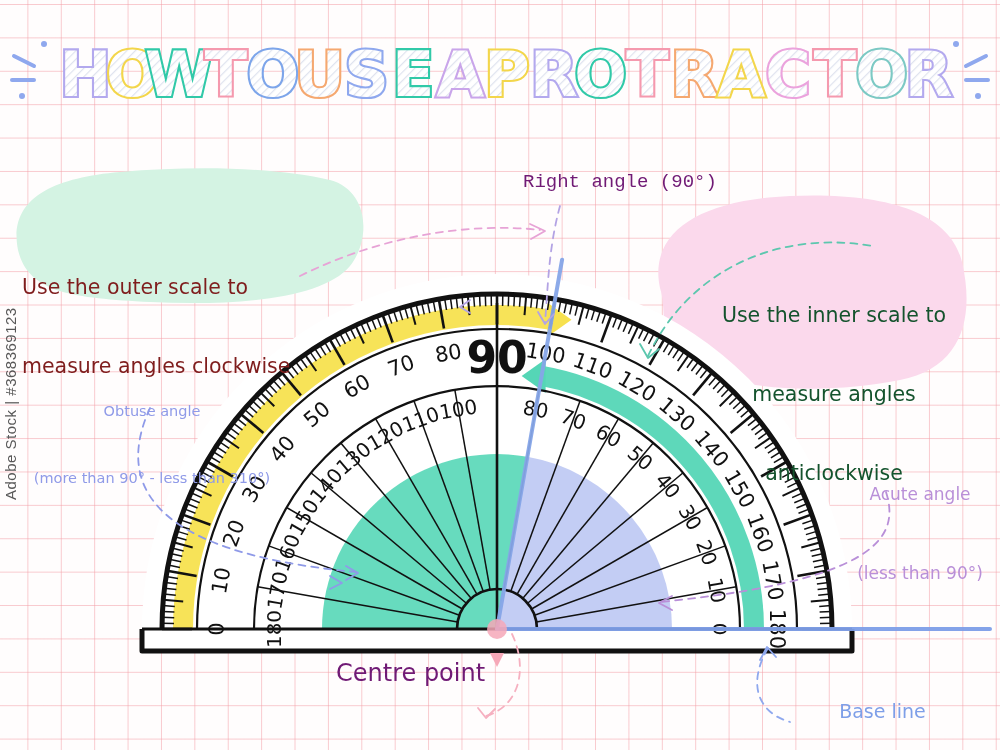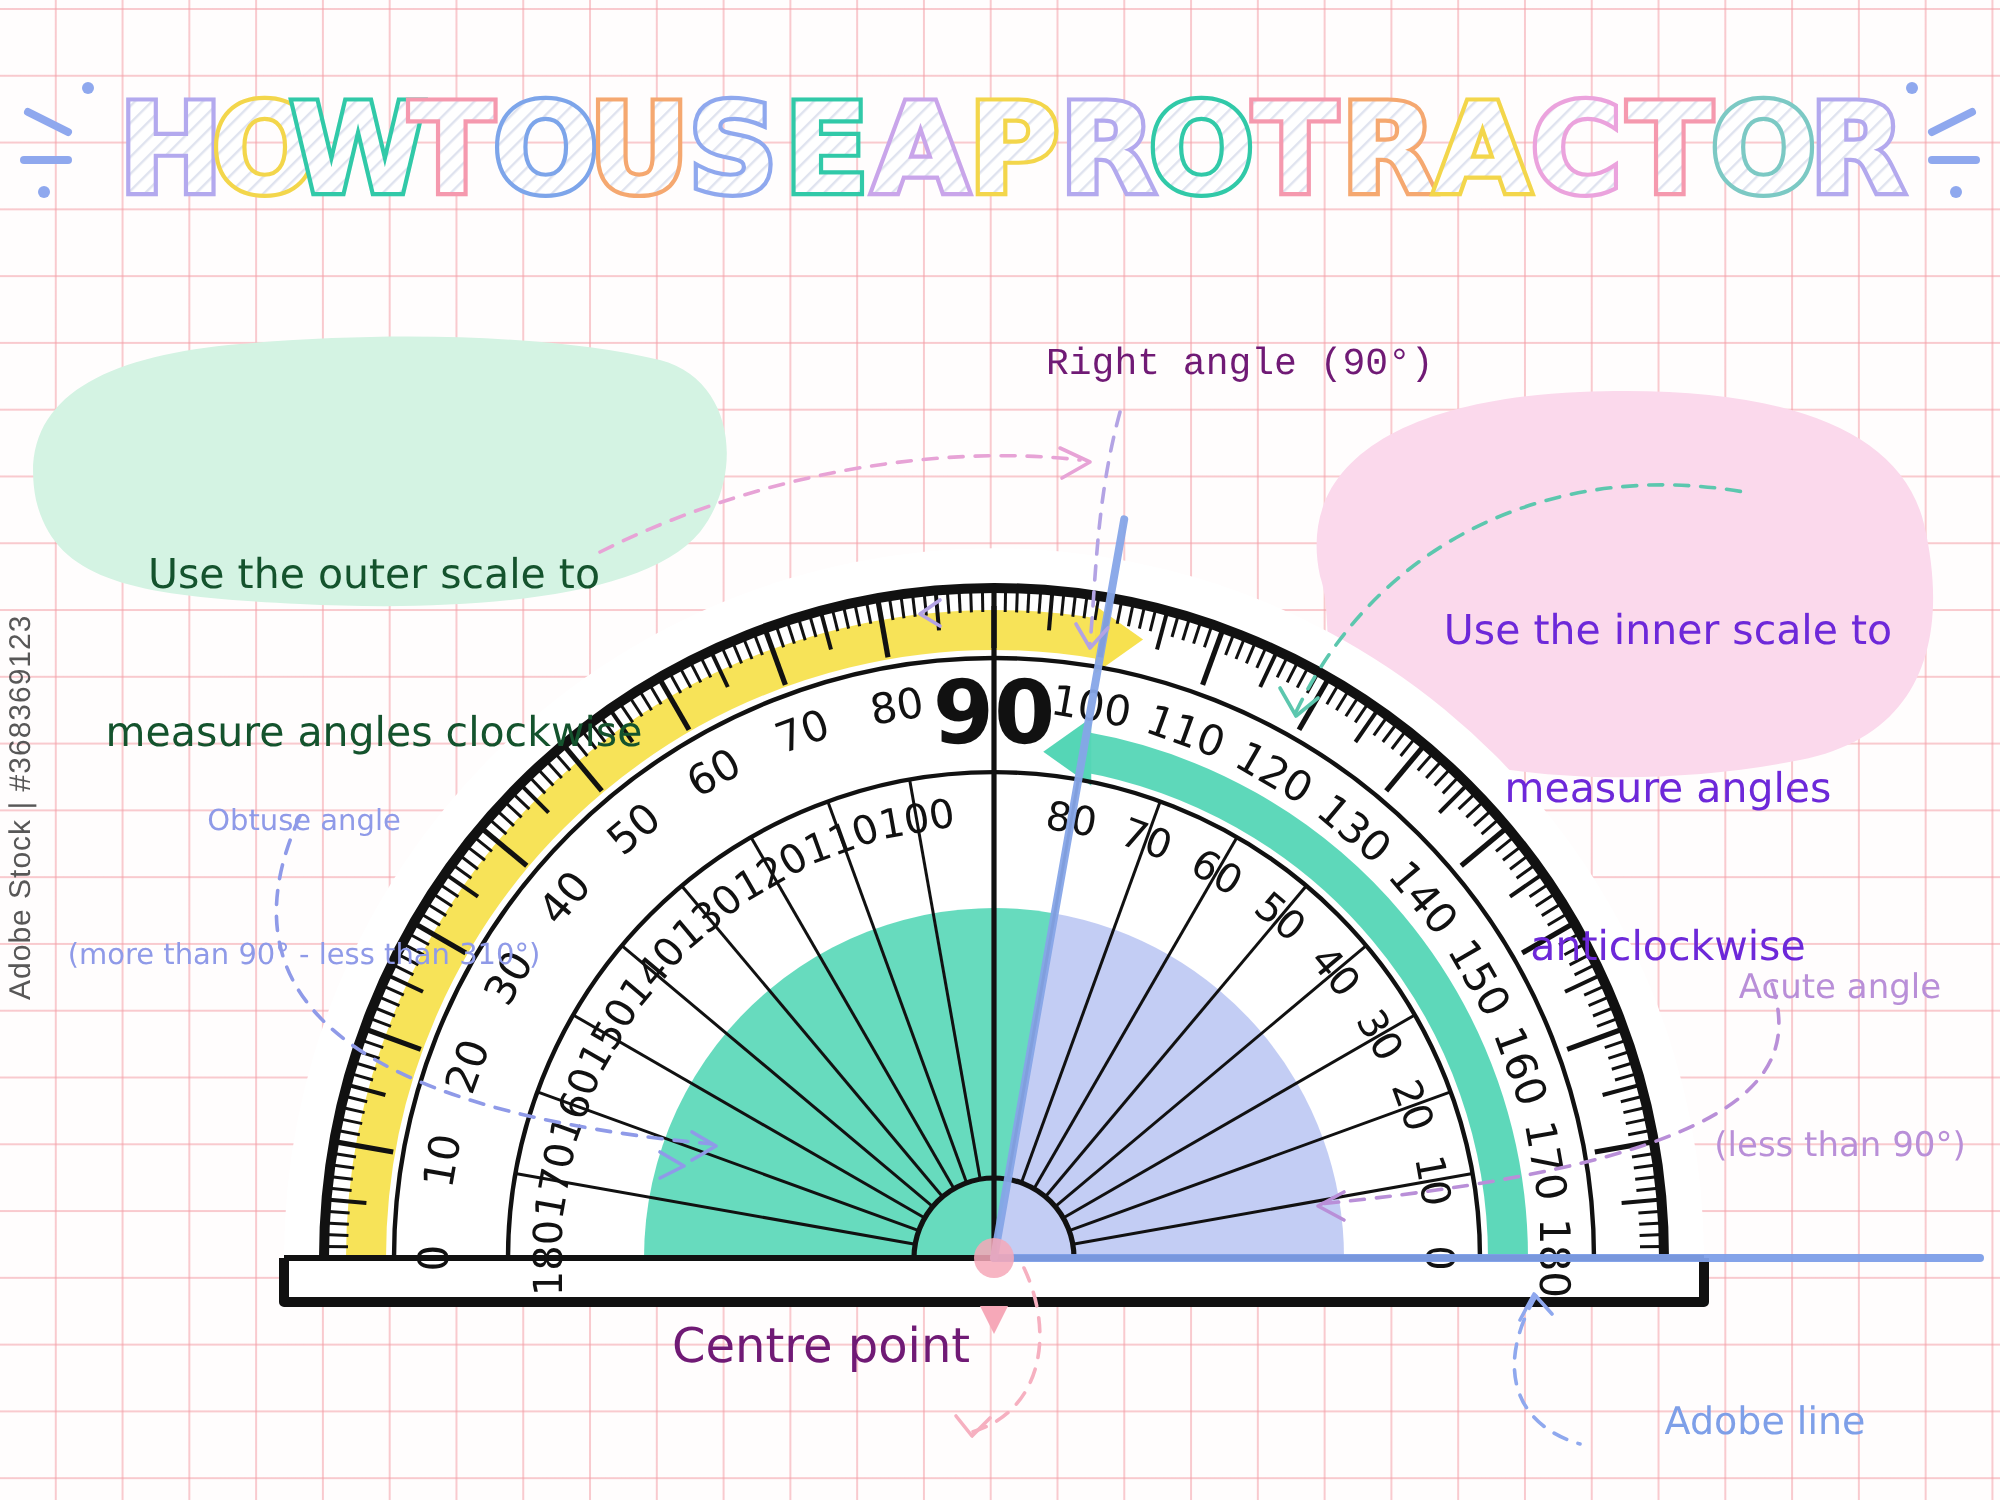--- a/index.html
+++ b/index.html
@@ -30,24 +30,24 @@
     opacity:.92;
   }
 
   
   .blob{position:absolute;}
 
   
   .cal{position:absolute;white-space:pre;line-height:1.28;
        font-family:"DejaVu Sans", sans-serif;}
 
-  #cal-outer{left:22px;top:222px;width:330px;text-align:center;
+  #cal-outer{left:22px;top:222px;width:330px;
+             font-size:20.5px;color:#7f1d1d;}
+  #cal-inner{left:690px;top:250px;width:288px;text-align:center;
              font-size:20.5px;color:#14532d;}
-  #cal-inner{left:690px;top:250px;width:288px;text-align:center;
-             font-size:20.5px;color:#6d28d9;}
   #cal-right-angle{left:523px;top:170px;font-size:19px;color:#701a75;font-family:Liberation Mono, monospace;}
   #cal-obtuse{left:18px;top:355px;width:268px;text-align:center;
               font-size:14.5px;color:#8f9ae8;line-height:1.55;}
   #cal-acute{left:845px;top:428px;width:150px;text-align:center;
              font-size:17px;color:#b98fd8;line-height:1.55;}
   #cal-centre{left:336px;top:658px;font-size:24px;color:#701a75;}
   #cal-base{left:775px;top:650px;width:215px;text-align:center;
             font-size:19px;color:#7e9fe8;line-height:1.3;}
 
   
@@ -414,18 +414,18 @@
   </div>
 
   <div class="cal" id="cal-acute">
     <div>Acute angle</div>
     <div>(less than 90°)</div>
   </div>
 
   <div class="cal" id="cal-centre">Centre point</div>
 
   <div class="cal" id="cal-base">
-    <div>Adobe line</div>
+    <div>Base line</div>
     
   </div>
 
   <div id="watermark">Adobe Stock | #368369123</div>
 </div>
 
 </body></html>

